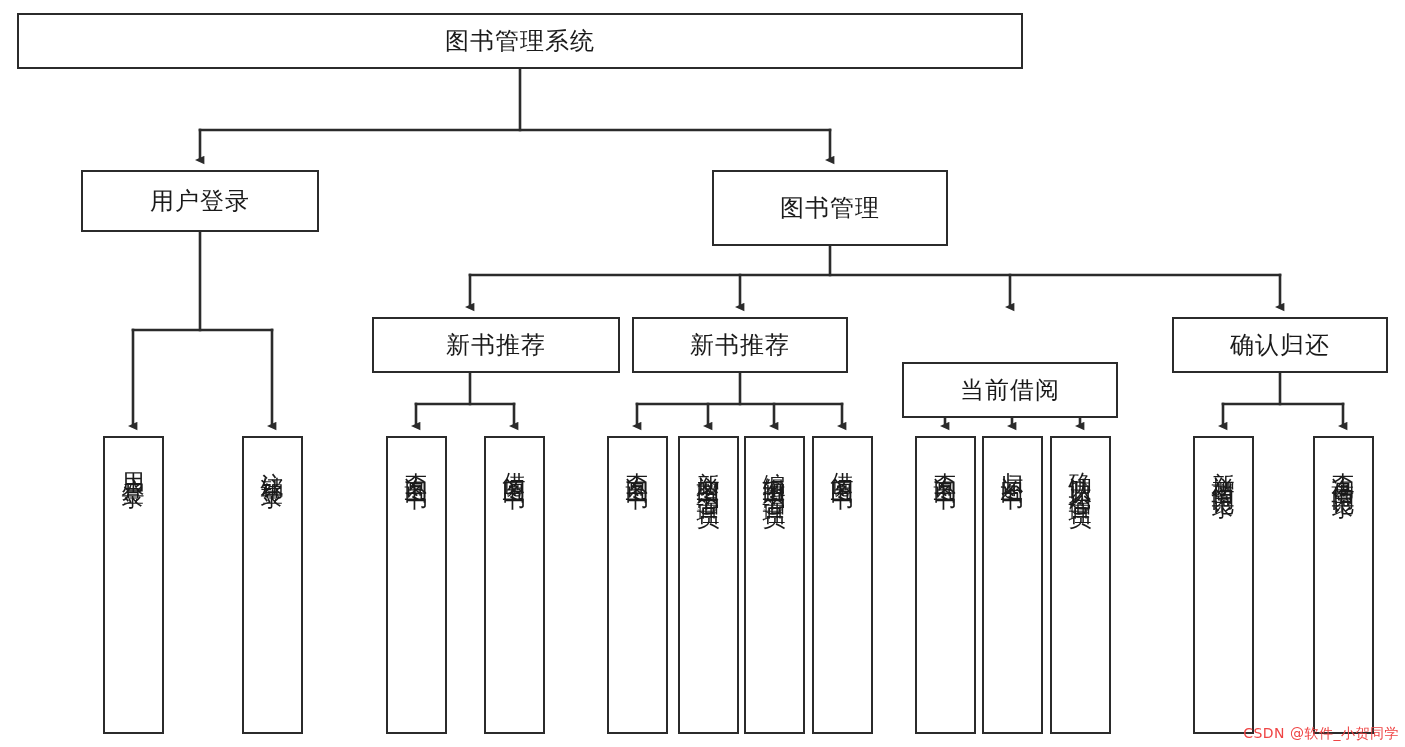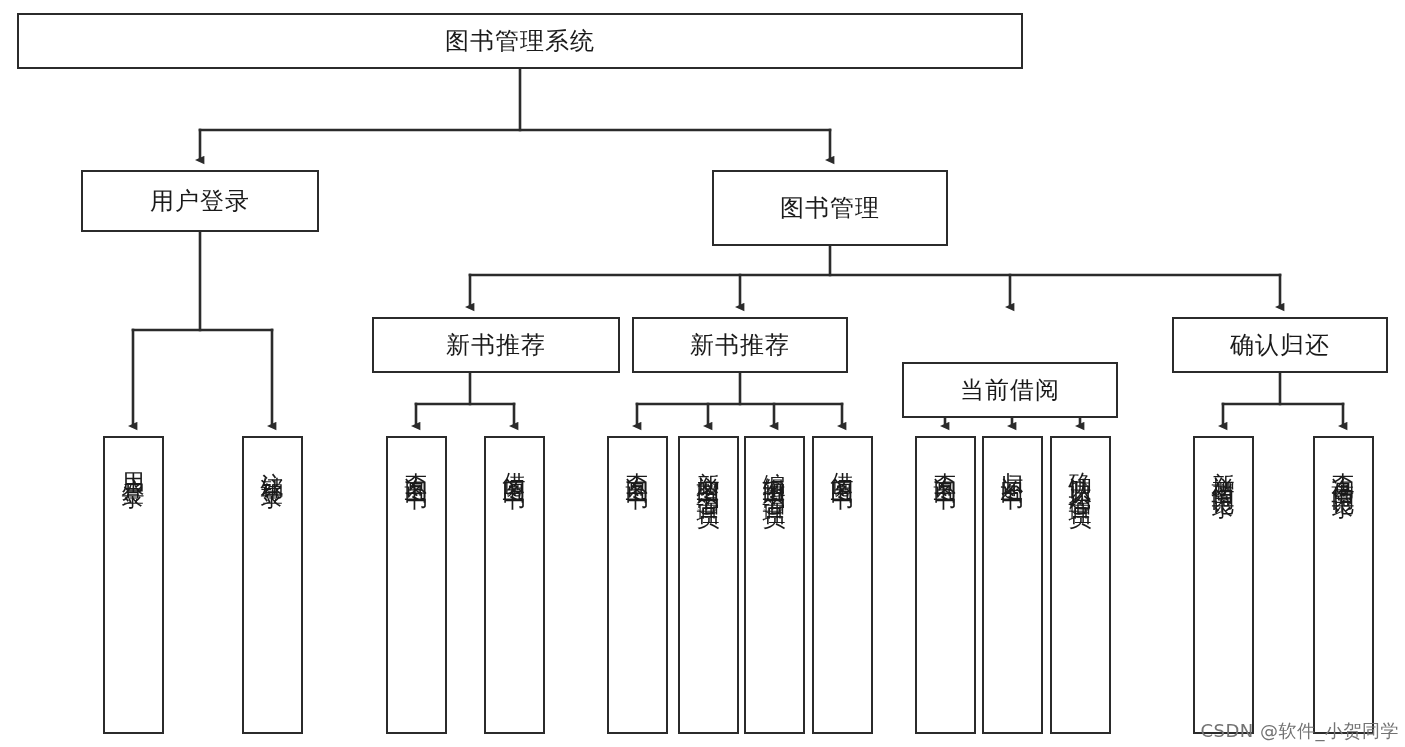--- a/index.html
+++ b/index.html
@@ -54,22 +54,22 @@
     font-size: 23px;
     line-height: 1.05;
     letter-spacing: 5px;
     white-space: nowrap;
     text-align: left;
   }
   .watermark {
     position: absolute;
     right: 6px;
     bottom: 4px;
-    font-size: 18px;
-    color: #737373;
+    font-size: 14px;
+    color: #ef4444;
     letter-spacing: 0.5px;
     white-space: nowrap;
   }
 </style>
 </head>
 <body>
 
 <div id="canvas">
 
   <svg id="edges" viewBox="0 0 1405 747" xmlns="http://www.w3.org/2000/svg">

